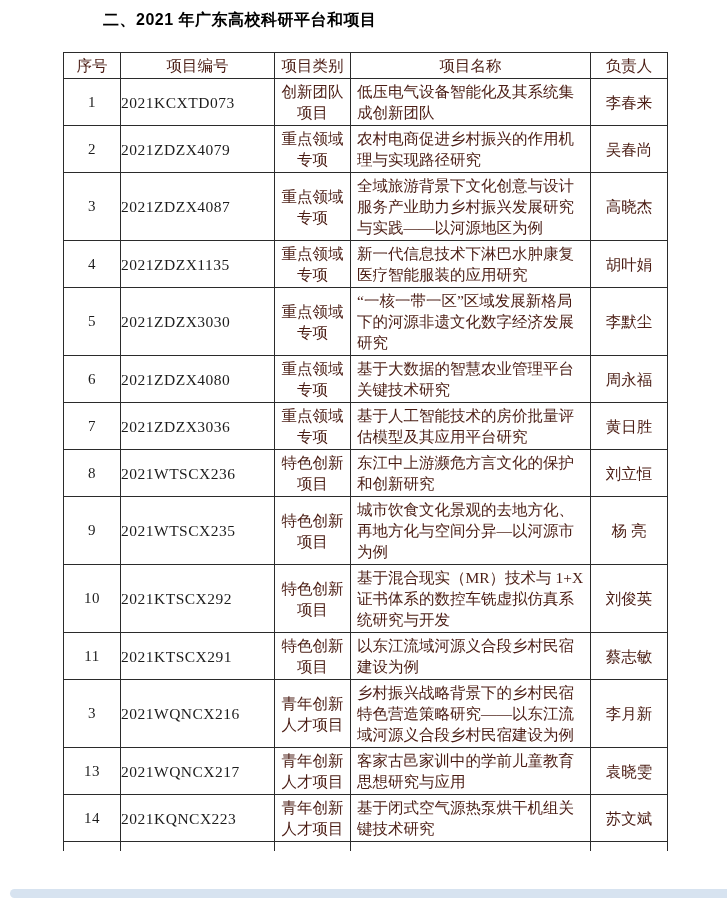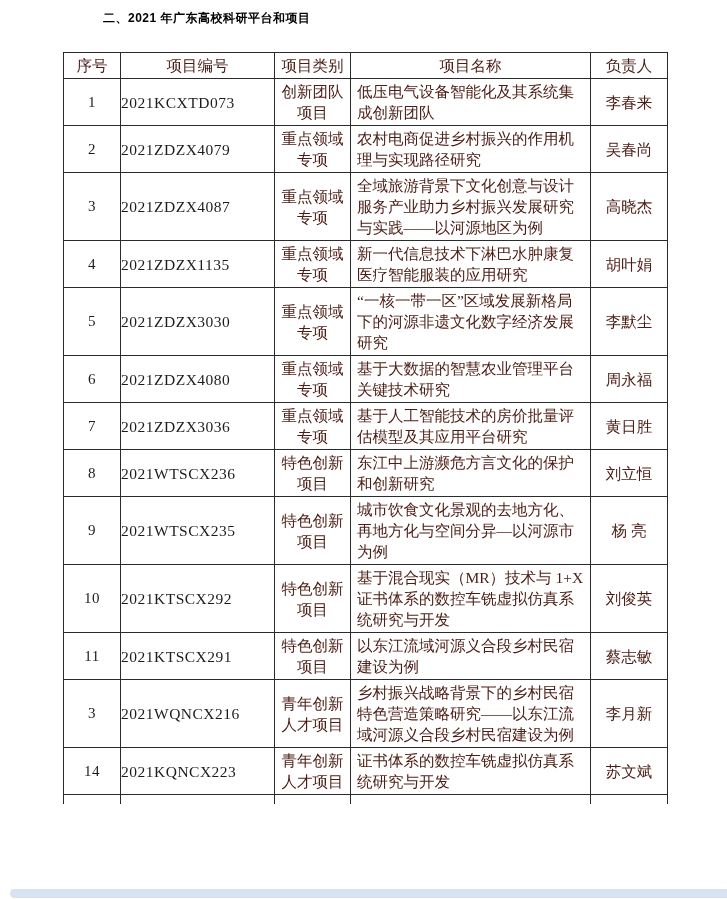--- a/index.html
+++ b/index.html
@@ -11,21 +11,21 @@
   *{box-sizing:border-box;}
   html,body{margin:0;padding:0;}
   body{
     width:727px;height:899px;position:relative;overflow:hidden;
     background:#ffffff;
     font-family:"Liberation Serif","DejaVu Serif",serif;
   }
   .page-title{
     position:absolute;left:103px;top:10px;
     font-family:"Liberation Sans","DejaVu Sans",sans-serif;
-    font-weight:bold;font-size:12px;color:#000;letter-spacing:0.5px;
+    font-weight:bold;font-size:16px;color:#000;letter-spacing:0.5px;
     white-space:nowrap;
   }
   table.projects{
     position:absolute;left:63px;top:52px;width:604px;
     border-collapse:collapse;table-layout:fixed;
   }
   .projects th,.projects td{
     border:1px solid var(--grid-color);
     font-weight:normal;
     font-size:15.5px;
@@ -167,24 +167,31 @@
           <td class="col-leader">蔡志敏</td>
         </tr>
         <tr>
           <td class="col-no">3</td>
           <td class="col-code">2021WQNCX216</td>
           <td class="col-category">青年创新人才项目</td>
           <td class="col-name">乡村振兴战略背景下的乡村民宿特色营造策略研究——以东江流域河源义合段乡村民宿建设为例</td>
           <td class="col-leader">李月新</td>
         </tr>
         <tr>
+          <td class="col-no">13</td>
+          <td class="col-code">2021WQNCX217</td>
+          <td class="col-category">青年创新人才项目</td>
+          <td class="col-name">客家古邑家训中的学前儿童教育思想研究与应用</td>
+          <td class="col-leader">袁晓雯</td>
+        </tr>
+        <tr>
           <td class="col-no">14</td>
           <td class="col-code">2021KQNCX223</td>
           <td class="col-category">青年创新人才项目</td>
-          <td class="col-name">证书体系的数控车铣虚拟仿真系统研究与开发</td>
+          <td class="col-name">基于闭式空气源热泵烘干机组关键技术研究</td>
           <td class="col-leader">苏文斌</td>
         </tr>
       </tbody>
     <tbody>
       <tr class="stub-row">
         <td></td>
         <td></td>
         <td></td>
         <td></td>
         <td></td>

